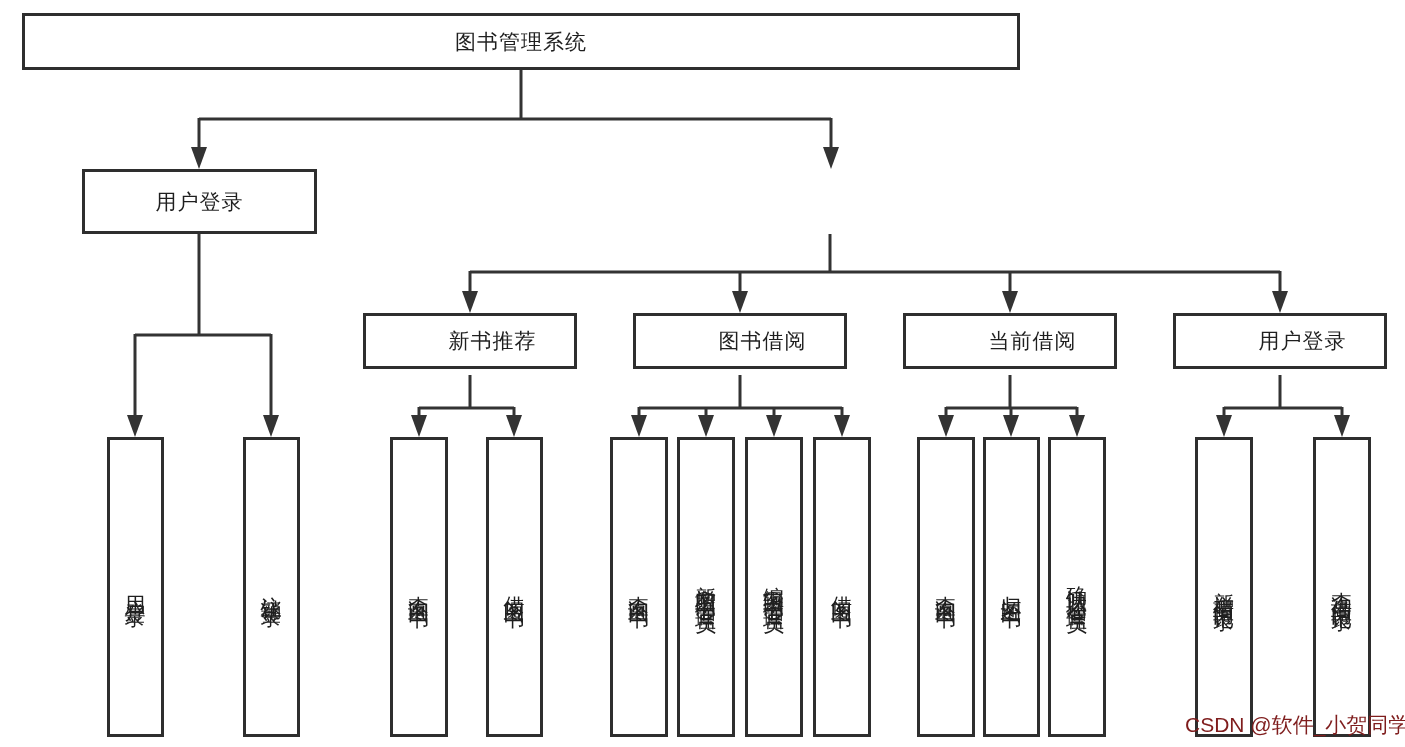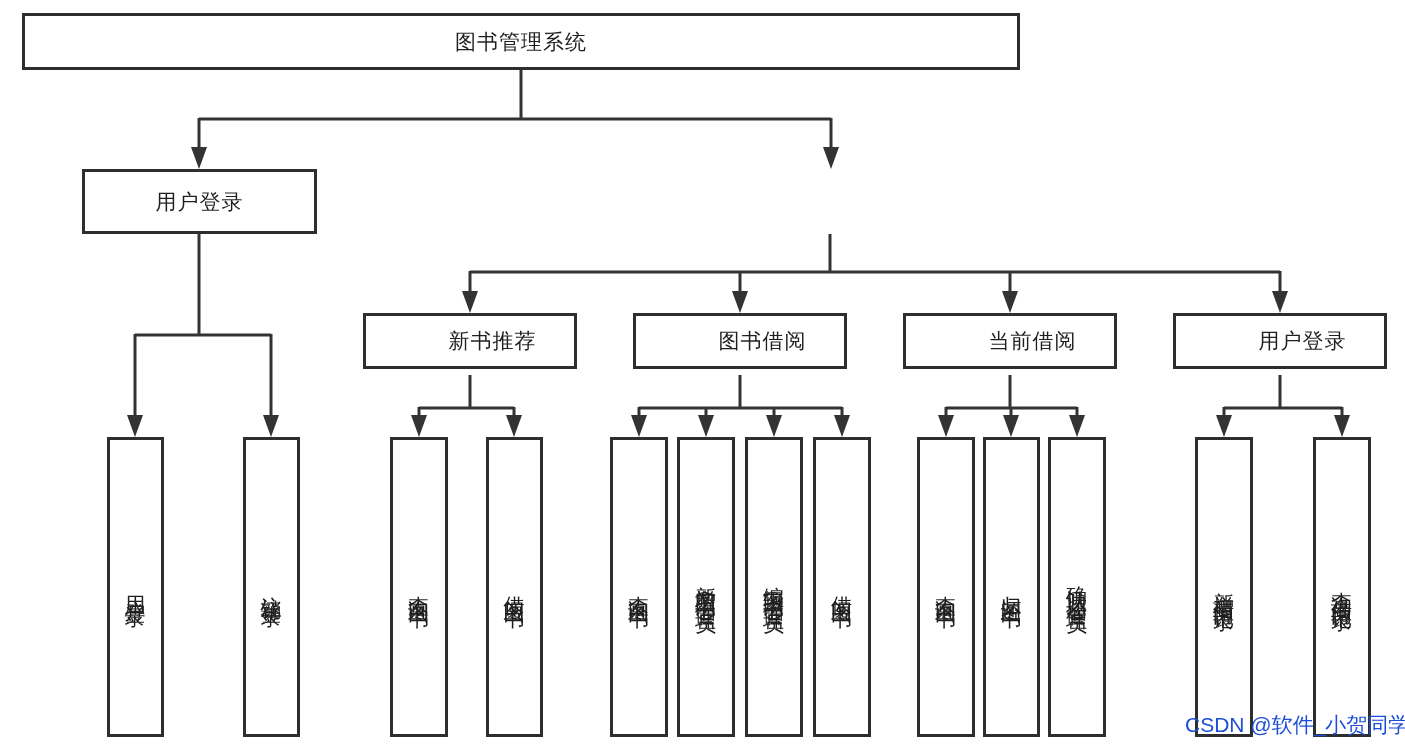--- a/index.html
+++ b/index.html
@@ -58,21 +58,21 @@
   .x-d1{left:917px;}
   .x-d2{left:983px;width:57px;}
   .x-d3{left:1048px;}
   .x-e1{left:1195px;}
   .x-e2{left:1313px;}
   .watermark{
     position:absolute;
     left:1185px;top:711px;
     width:215px;
     font-size:21px;
-    color:#1d4ed8;
+    color:#7f1d1d;
     white-space:nowrap;
     letter-spacing:0px;
   }
 </style>
 </head>
 <body>
 
 <div class="canvas">
 
   <svg class="connectors" width="1405" height="747" viewBox="0 0 1405 747">

